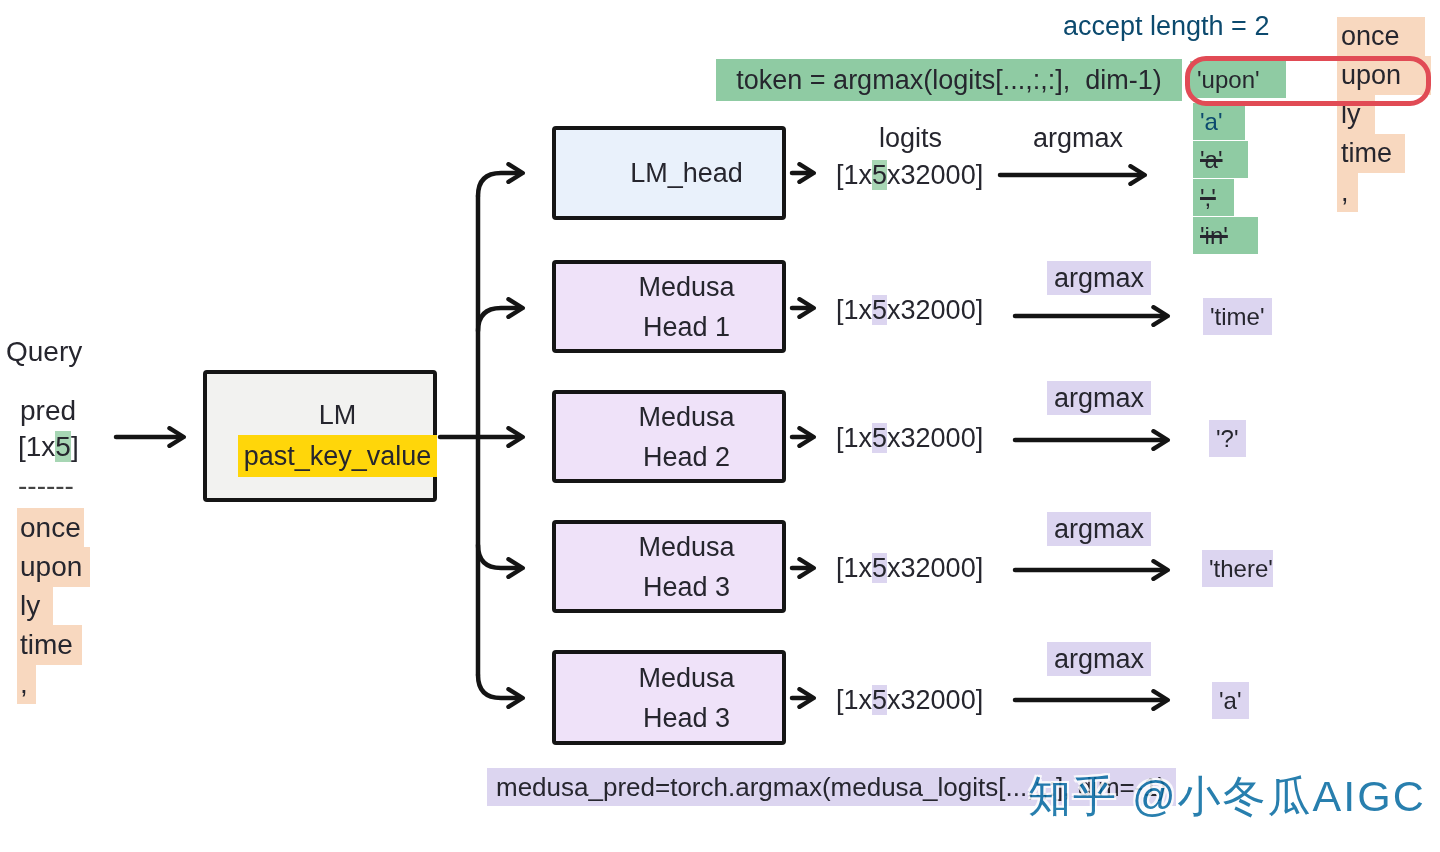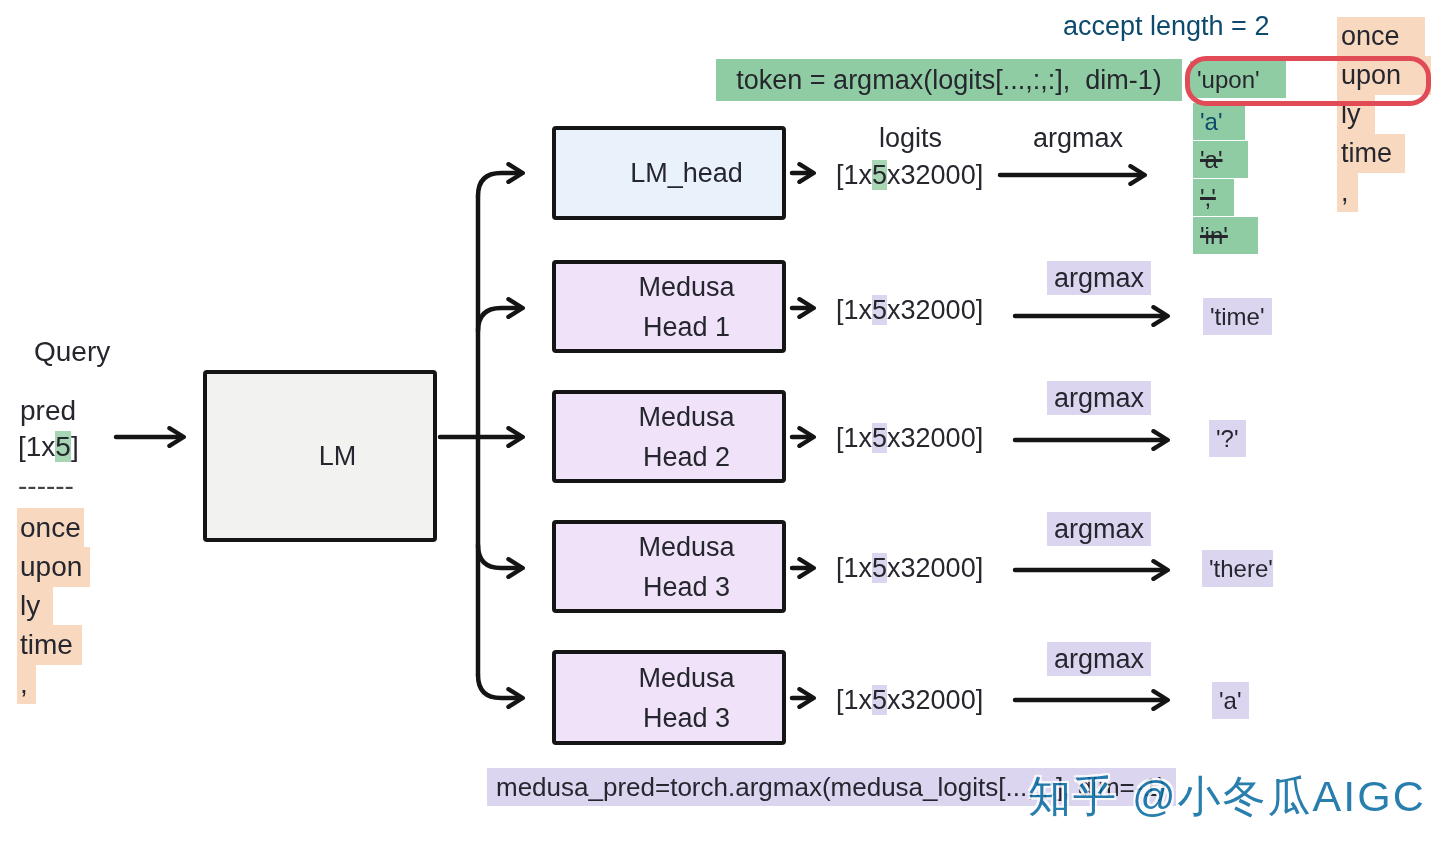--- a/index.html
+++ b/index.html
@@ -61,32 +61,33 @@
       <path d="M792,568 H812" marker-end="url(#ah)"></path>
       <path d="M792,698 H812" marker-end="url(#ah)"></path>
       <path d="M1000,175 H1143" marker-end="url(#ah)"></path>
       <path d="M1015,316 H1166" marker-end="url(#ah)"></path>
       <path d="M1015,440 H1166" marker-end="url(#ah)"></path>
       <path d="M1015,570 H1166" marker-end="url(#ah)"></path>
       <path d="M1015,700 H1166" marker-end="url(#ah)"></path>
     </g>
   </svg>
 
-  <div class="abs layer t28" style="left:6px;top:332px;margin-left:28px;">Query</div>
+  <div class="abs layer t28" style="left:6px;top:332px;">Query</div>
   <div class="abs layer t28" style="left:20px;top:391px;">pred</div>
   <div class="abs layer t28" style="left:18px;top:427px;"><span>[1x</span><span class="hl-gs">5</span><span>]</span></div>
   <div class="abs layer t28" style="left:18px;top:466px;color:#444;">------</div>
   <div class="abs layer qtok hl-o" style="left:17px;top:508px;width:64px;">once</div>
   <div class="abs layer qtok hl-o" style="left:17px;top:547px;width:70px;">upon</div>
   <div class="abs layer qtok hl-o" style="left:17px;top:586px;width:33px;">ly</div>
   <div class="abs layer qtok hl-o" style="left:17px;top:625px;width:62px;">time</div>
   <div class="abs layer qtok hl-o" style="left:17px;top:664px;width:16px;">,</div>
 
-  <div class="abs layer box lm-fill" style="left:203px;top:370px;width:234px;height:172px;">
+  <div class="abs layer box lm-fill" style="left:203px;top:370px;width:234px;height:132px;">
     <div>LM</div>
+    <div class="hl-y">past_key_value</div>
   </div>
 
   <div class="abs layer box lmh-fill" style="left:552px;top:126px;width:234px;height:94px;">
     <div>LM_head</div>
   </div>
   <div class="abs layer box med-fill" style="left:552px;top:260px;width:234px;height:93px;">
     <div>Medusa</div>
     <div>Head 1</div>
   </div>
   <div class="abs layer box med-fill" style="left:552px;top:390px;width:234px;height:93px;">

